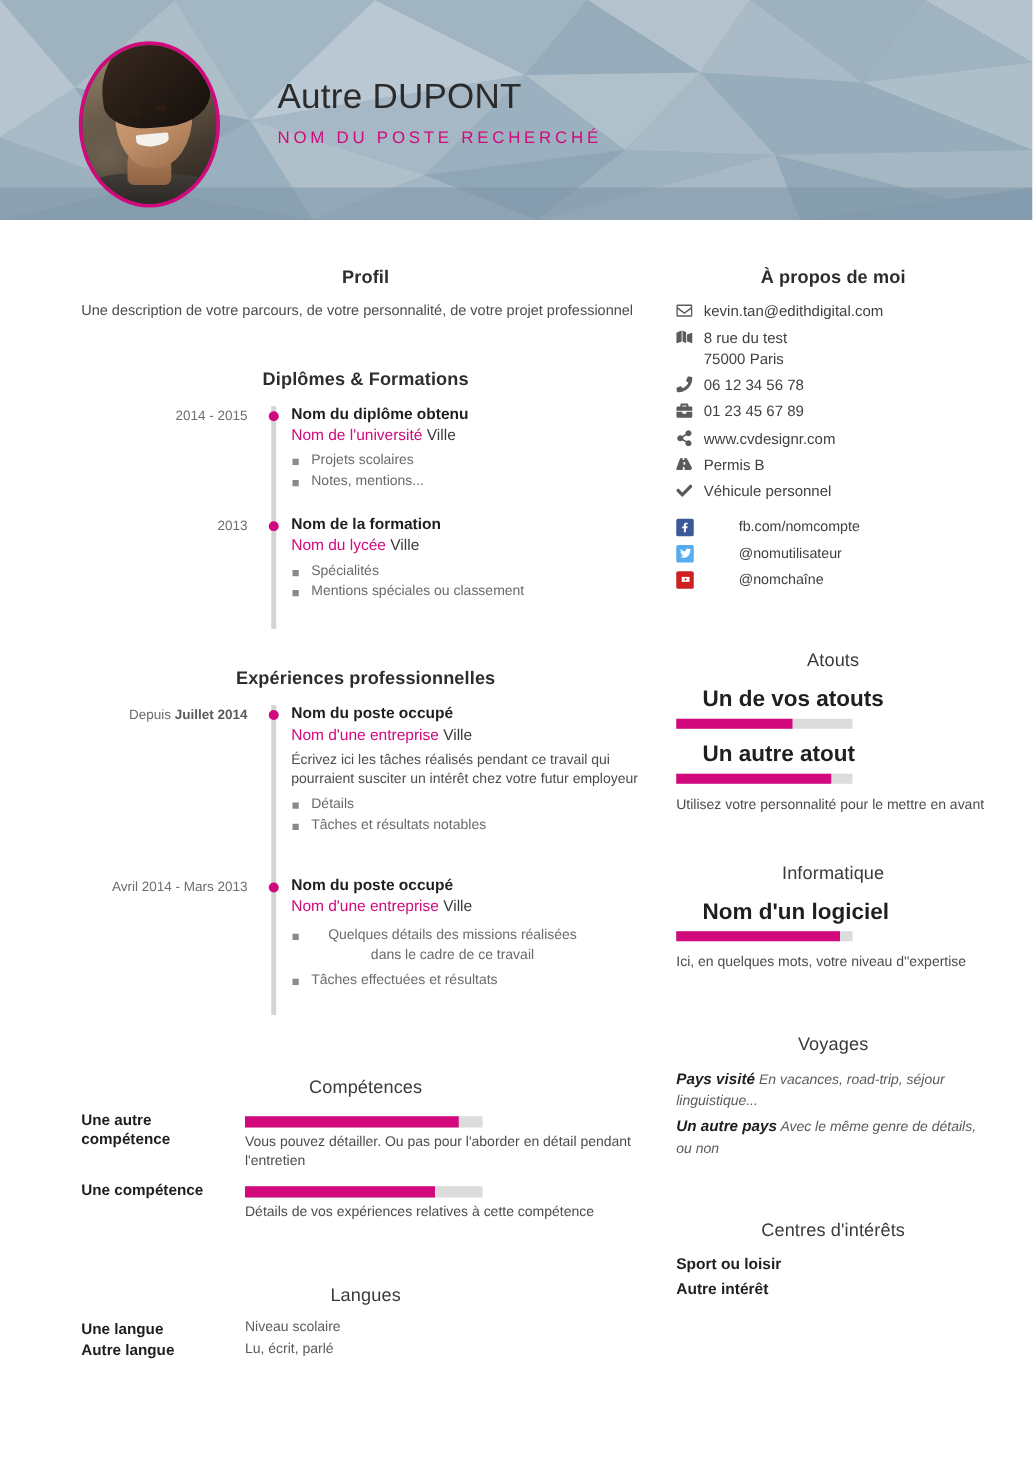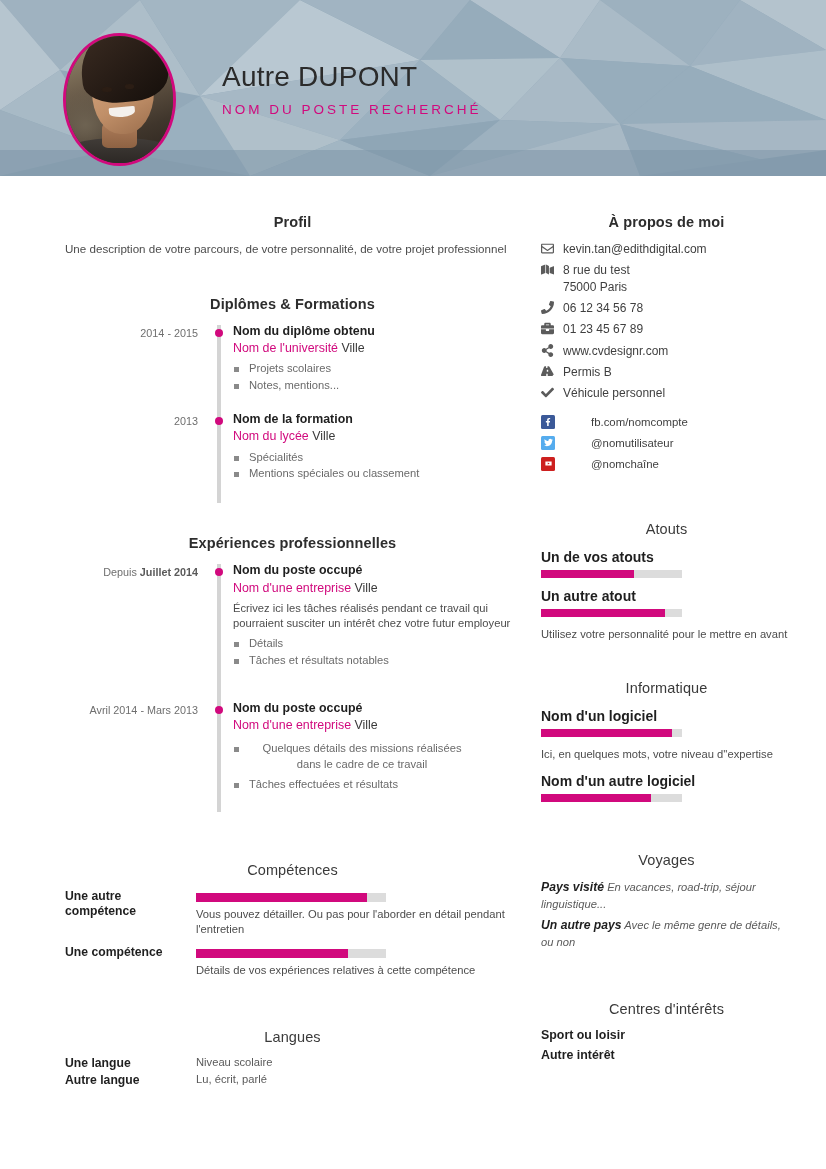--- a/index.html
+++ b/index.html
@@ -138,21 +138,21 @@
   .c-text { font-size: 12px; color: #3f3f3f; line-height: 1.36; }
 
   .social-list { list-style: none; margin-top: 13px; }
   .social-item { display: flex; align-items: center; margin-bottom: 7px; }
   .s-badge { width: 14px; height: 14px; flex: 0 0 14px; margin-right: 8px;
     display: flex; align-items: center; justify-content: center;
     border-radius: 1.5px; }
   .s-badge svg { display: block; fill: #fff; }
   .s-text { font-size: 11.4px; color: #3f3f3f; margin-left: 28px; }
 
-  .r-item-title { font-size: 14px; font-weight: 700; color: #1f1f1f; line-height: 1.3; }
+  .r-item-title { font-size: 18px; font-weight: 700; color: #1f1f1f; line-height: 1.3; margin-left: 21px; }
   .r-bar-track { width: 141px; height: 8px; background: #dcdcdc; margin-top: 4px; margin-bottom: 9px; }
   .r-bar-fill { height: 8px; background: #d1097d; }
   .r-desc { font-size: 11.2px; color: #4c4c4c; line-height: 1.45; margin-bottom: 9px; }
 
   .travel-entry { font-size: 11.2px; color: #5a5a5a; line-height: 1.45; margin-bottom: 4px; font-style: italic; }
   .travel-entry b { font-size: 12.2px; font-weight: 700; color: #1f1f1f; }
   .interest { font-size: 12.4px; font-weight: 700; color: #1f1f1f; margin-bottom: 6px; }
 
   .sp-28 { height: 28px; }
   .sp-16 { height: 16px; }
@@ -488,26 +488,20 @@
         <h2 class="section light">Informatique</h2>
 
         <div>
           <div class="r-item-title">Nom d'un logiciel</div>
           <div class="r-bar-track">
             <div class="r-bar-fill" style="width:93%"></div>
           </div>
           <div class="r-desc">Ici, en quelques mots, votre niveau d''expertise</div>
         </div>
 
-        <div>
-          <div class="r-item-title">Nom d'un autre logiciel</div>
-          <div class="r-bar-track">
-            <div class="r-bar-fill" style="width:78%"></div>
-          </div>
-        </div>
       </div>
 
       <div class="sp-28"></div>
 
       <div class="section-block">
         <h2 class="section light">Voyages</h2>
         <div class="travel-entry">
           <b>Pays visité</b>
           <span>En vacances, road-trip, séjour linguistique...</span>
         </div>

